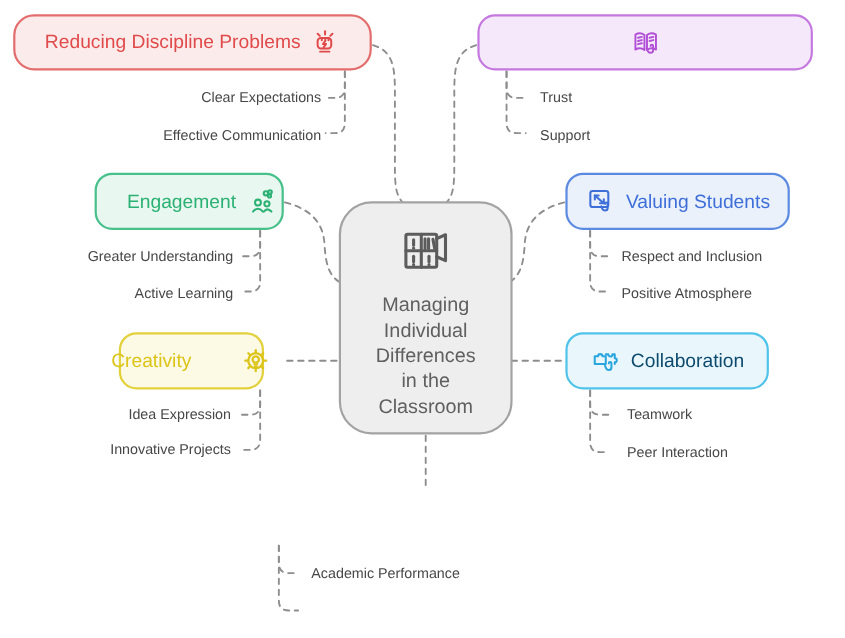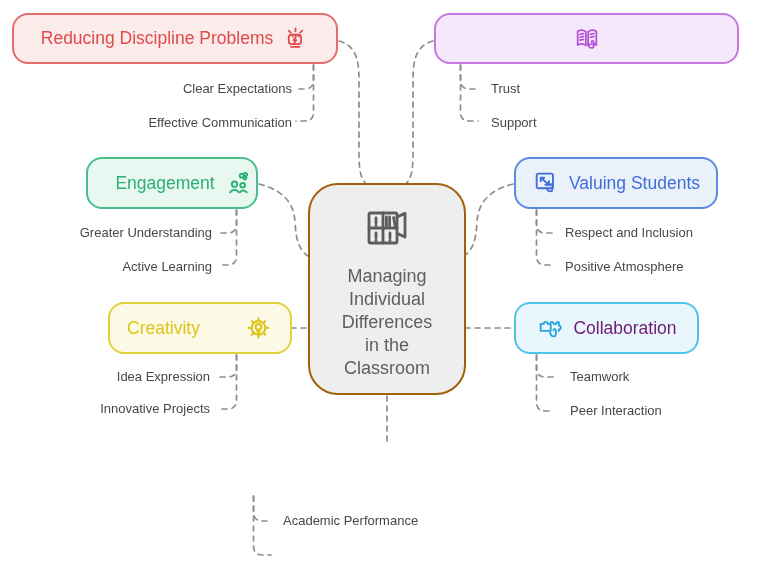--- a/index.html
+++ b/index.html
@@ -8,30 +8,30 @@
     font-family:"Liberation Sans",sans-serif;overflow:hidden;
   }
   .links{position:absolute;left:0;top:0;width:768px;height:580px;}
   .links path{fill:none;stroke:#8d8d8d;stroke-width:1.7;stroke-dasharray:5 5;stroke-linecap:round;}
   .node{
     position:absolute;display:flex;align-items:center;justify-content:center;gap:9px;
     border:2px solid;border-radius:16px;font-size:17.5px;font-weight:500;
     box-sizing:border-box;white-space:nowrap;
   }
   .node svg{flex:0 0 auto;display:block;}
-  .b0{left:12px;top:13px;width:326px;height:51px;color:#e04a4a;border-color:#e36d6d;background:#fcebeb;}
+  .b0{left:12px;top:13px;width:326px;height:51px;color:#e04a4a;border-color:#e36d6d;background:#fcebeb;border-radius:19px;}
   .b1{left:434px;top:13px;width:305px;height:51px;color:#b14fd6;border-color:#c478e0;background:#f6e8fb;}
   .b2{left:86px;top:157px;width:172px;height:52px;color:#2bb173;border-color:#47c08b;background:#e8f7ef;padding-left:23px;}
   .b3{left:514px;top:157px;width:204px;height:52px;color:#3e6fd9;border-color:#5b8ae0;background:#eaf1fb;}
-  .b4{left:108px;top:302px;width:184px;height:52px;color:#dcc41a;border-color:#e2d13a;background:#fcf9e4;gap:44px;}
-  .b5{left:514px;top:302px;width:185px;height:52px;color:#701a75;border-color:#4fc3ea;background:#e9f7fd;}
+  .b4{left:108px;top:302px;width:132px;height:52px;color:#dcc41a;border-color:#e2d13a;background:#fcf9e4;gap:44px;}
+  .b5{left:514px;top:302px;width:185px;height:52px;color:#0c4a6e;border-color:#4fc3ea;background:#e9f7fd;}
   .b6{left:230px;top:445px;width:315px;height:50px;color:#89bd3c;border-color:#a3cb5e;background:#f5fae9;}
   .center{
     position:absolute;left:308px;top:183px;width:158px;height:212px;
-    border:2px solid #a16207;border-radius:30px;background:#eeeeee;box-sizing:border-box;
+    border:2px solid #a3a3a3;border-radius:30px;background:#eeeeee;box-sizing:border-box;
     display:flex;flex-direction:column;align-items:center;justify-content:flex-start;
     padding-top:20px;color:#5c5c5c;
   }
   .center-text{margin-top:10px;text-align:center;font-size:18px;line-height:23px;color:#5f5f5f;}
   .sub{
     position:absolute;font-size:13px;line-height:22px;color:#474747;white-space:nowrap;
   }
   .sub.r{text-align:right;}
 </style>
 </head>

